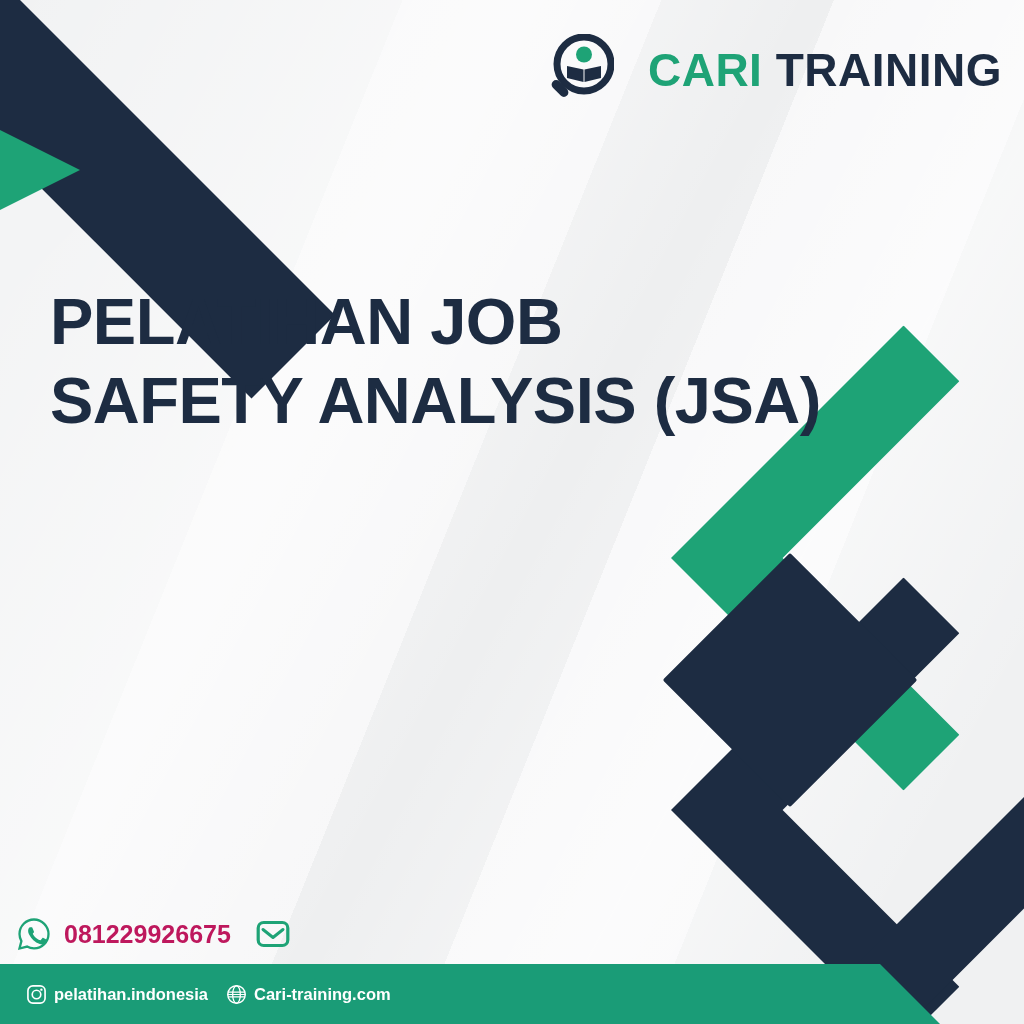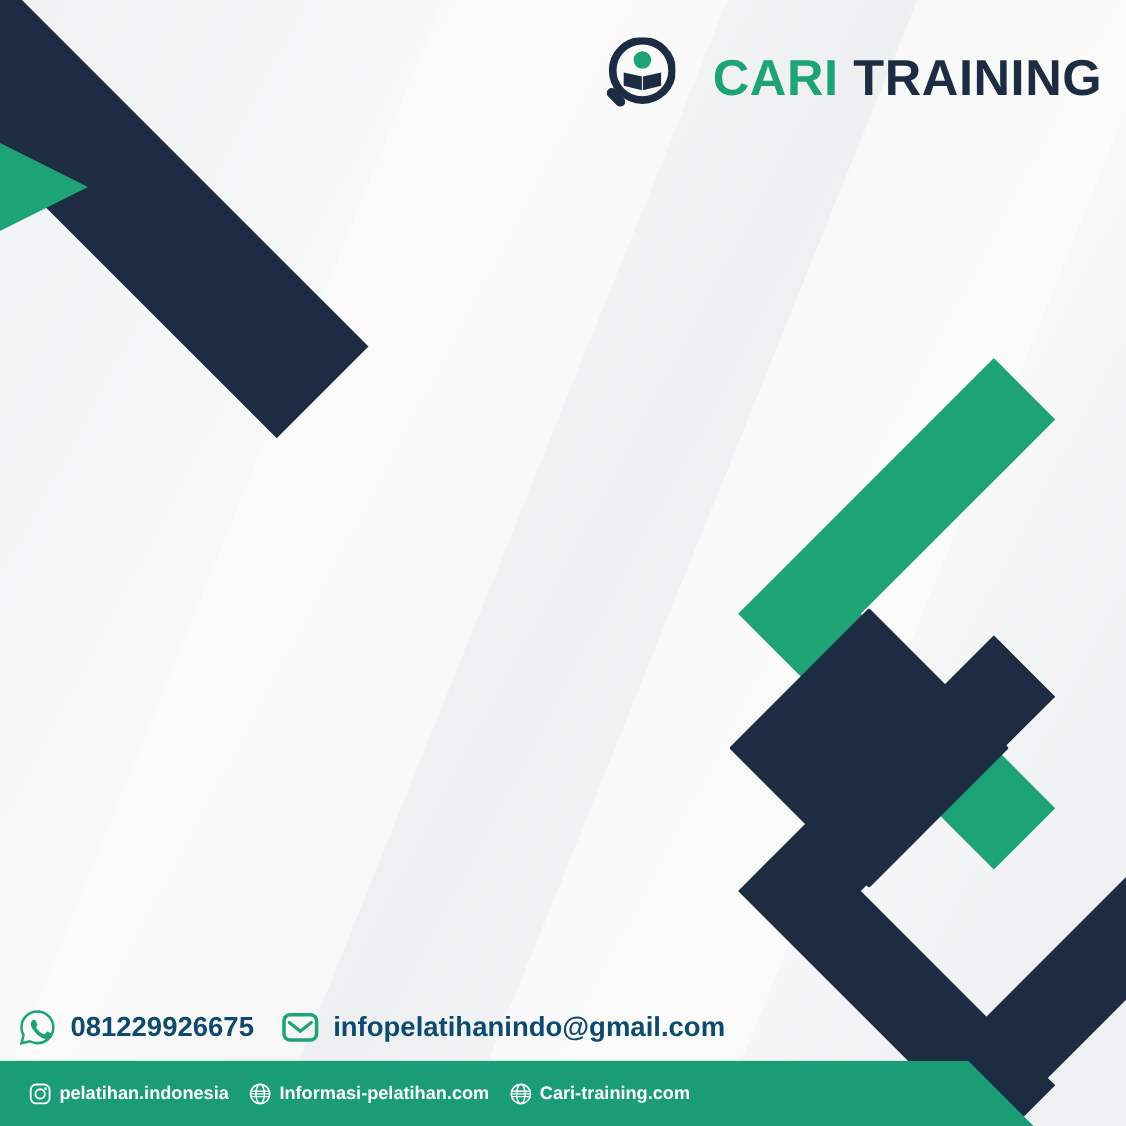--- a/index.html
+++ b/index.html
@@ -150,21 +150,21 @@
     align-items: center;
     gap: 14px;
   }
   .contact-item {
     display: flex;
     align-items: center;
     gap: 12px;
   }
   .contact-item + .contact-item { margin-left: 10px; }
   .contact-text {
-    color: #0c4a6e;
+    color: #be185d;
     font-size: 25px;
     font-weight: 700;
     white-space: nowrap;
   }
   .ci-icon { width: 36px; height: 36px; display: block; }
 
   
   .footer {
     position: absolute;
     left: 0; bottom: 0;
@@ -218,70 +218,60 @@
         <circle cx="42" cy="30" r="27" fill="none" stroke="#1d2c42" stroke-width="7"></circle>
         <rect x="8" y="50" width="20" height="9" rx="4.5" fill="#1d2c42" transform="rotate(45 18 54.5)"></rect>
         <circle cx="42" cy="20.5" r="8" fill="#1ea376"></circle>
         <path d="M25 32 L41.5 35.5 L41.5 48 L25 44 Z" fill="#1d2c42"></path>
         <path d="M59 32 L42.5 35.5 L42.5 48 L59 44 Z" fill="#1d2c42"></path>
       </svg>
     </span>
     <span class="logo-text"><span class="logo-cari">CARI</span><span>&nbsp;</span><span class="logo-train">TRAINING</span></span>
   </div>
 
+  <div class="headline">PELATIHAN JOB SAFETY ANALYSIS (JSA)</div>
 
   <div class="contact">
 
     <div class="contact-item">
       <span>
         <svg class="ci-icon" viewBox="0 0 36 36" aria-hidden="true">
           <path d="M18 3.5C10 3.5 3.5 10 3.5 18c0 2.6.7 5 1.9 7.1L3.5 32.5l7.6-1.9c2 1.1 4.4 1.7 6.9 1.7 8 0 14.5-6.5 14.5-14.3S26 3.5 18 3.5z" fill="none" stroke="#1ea376" stroke-width="2.3"></path>
           <path d="M13.2 12.1c.4-.9.8-.9 1.2-.9h1c.3 0 .8 0 1.1.8.4 1 1.3 3.2 1.4 3.4.1.3.2.5 0 .8-.2.3-.3.5-.6.8-.3.3-.6.7-.3 1.2.3.6 1.3 2.2 2.8 3.5 1.9 1.7 3.5 2.2 4 2.4.5.2.8.2 1.1-.1.3-.4 1.2-1.4 1.5-1.9.3-.5.6-.4 1-.2.4.1 2.6 1.2 3 1.5.4.2.7.3.8.5.1.2.1 1.2-.3 2.3-.4 1.1-2.3 2.2-3.2 2.3-.9.1-1.7.5-5.7-1.2-4.8-2-7.8-7-8-7.3-.2-.3-1.9-2.6-1.9-4.9 0-2.4 1.2-3.5 1.7-4z" fill="#1ea376"></path>
         </svg>
       </span>
       <span class="contact-text">081229926675</span>
     </div>
 
     <div class="contact-item">
       <span>
         <svg class="ci-icon" viewBox="0 0 36 36" aria-hidden="true">
           <rect x="3.2" y="6.5" width="29.6" height="23" rx="5.5" fill="none" stroke="#1ea376" stroke-width="3.2"></rect>
           <path d="M8 13.5 L18 21.5 L28 13.5" fill="none" stroke="#1ea376" stroke-width="3" stroke-linecap="round" stroke-linejoin="round"></path>
         </svg>
       </span>
-      <span class="contact-text">infopelatihanindo@gmail.com</span>
     </div>
 
   </div>
 
   <div class="footer">
     <div class="footer-inner">
 
       <div class="fi">
         <span>
           <svg class="fi-icon" viewBox="0 0 24 24" aria-hidden="true">
             <rect x="2.2" y="2.2" width="19.6" height="19.6" rx="5.6" fill="none" stroke="#ffffff" stroke-width="1.9"></rect>
             <circle cx="12" cy="12" r="4.9" fill="none" stroke="#ffffff" stroke-width="1.9"></circle>
             <circle cx="17.6" cy="6.5" r="1.35" fill="#ffffff"></circle>
           </svg>
         </span>
         <span class="fi-text">pelatihan.indonesia</span>
       </div>
 
 
-      <div class="fi">
-        <span>
-          <svg class="fi-icon" viewBox="0 0 24 24" aria-hidden="true">
-            <circle cx="12" cy="12" r="10" fill="none" stroke="#ffffff" stroke-width="1.7"></circle>
-            <ellipse cx="12" cy="12" rx="4.4" ry="10" fill="none" stroke="#ffffff" stroke-width="1.5"></ellipse>
-            <path d="M2.4 9.2h19.2M2.4 14.8h19.2M2 12h20" fill="none" stroke="#ffffff" stroke-width="1.4"></path>
-          </svg>
-        </span>
-        <span class="fi-text">Informasi-pelatihan.com</span>
-      </div>
 
       <div class="fi">
         <span>
           <svg class="fi-icon" viewBox="0 0 24 24" aria-hidden="true">
             <circle cx="12" cy="12" r="10" fill="none" stroke="#ffffff" stroke-width="1.7"></circle>
             <ellipse cx="12" cy="12" rx="4.4" ry="10" fill="none" stroke="#ffffff" stroke-width="1.5"></ellipse>
             <path d="M2.4 9.2h19.2M2.4 14.8h19.2M2 12h20" fill="none" stroke="#ffffff" stroke-width="1.4"></path>
           </svg>
         </span>
         <span class="fi-text">Cari-training.com</span>

